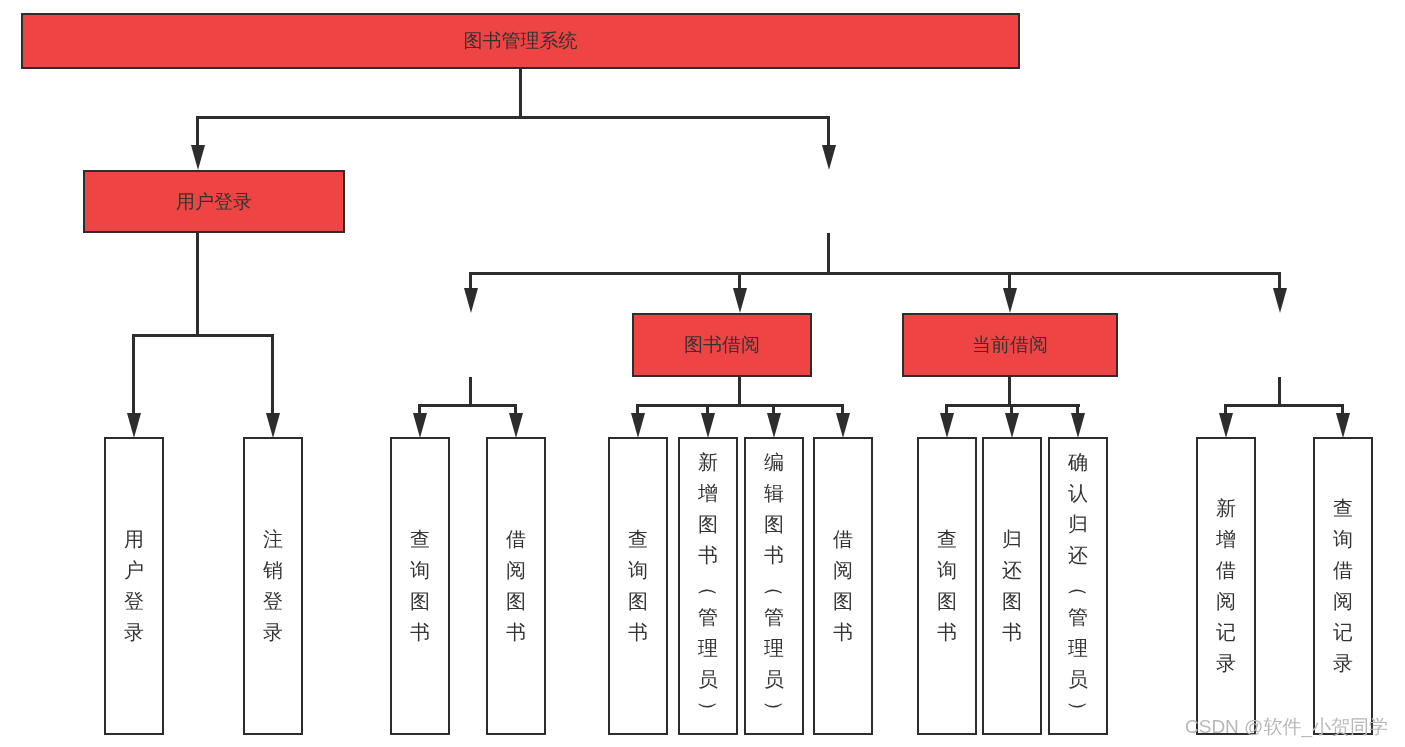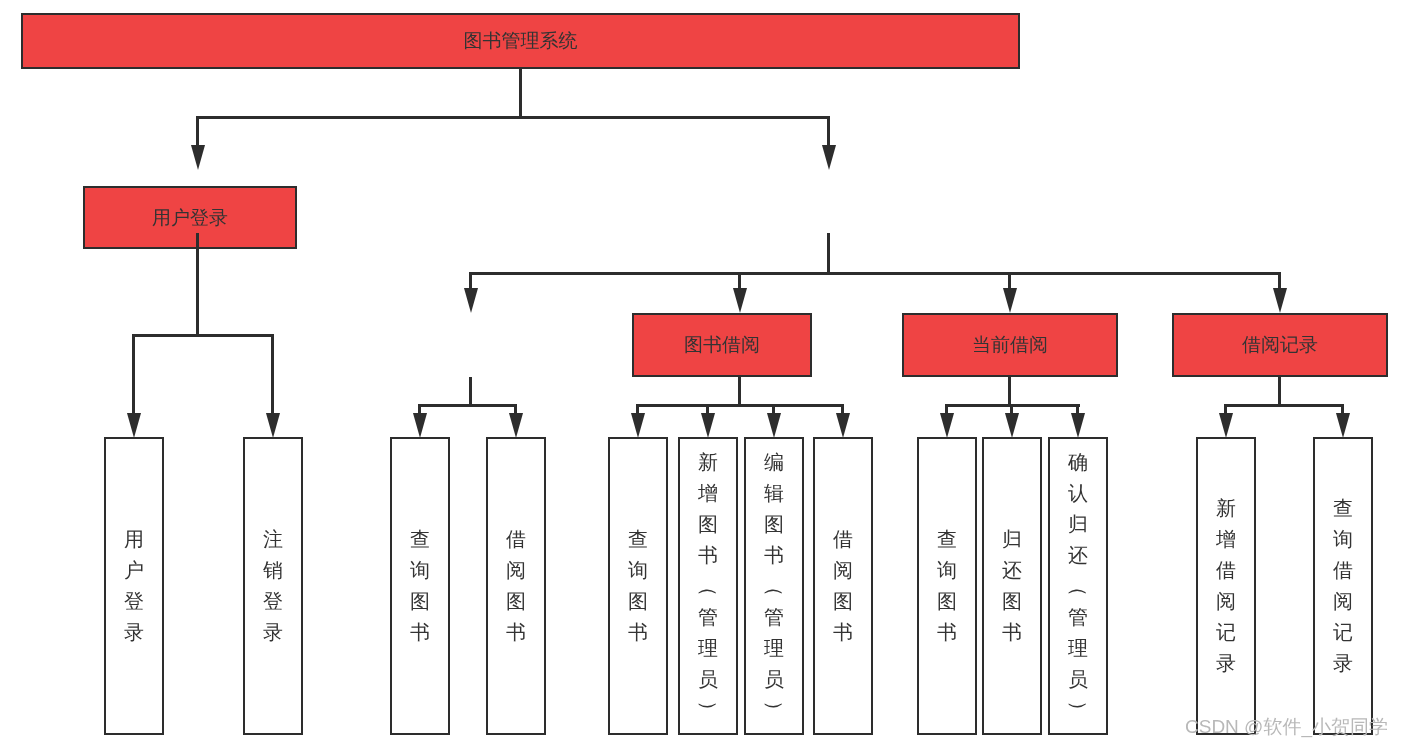--- a/index.html
+++ b/index.html
@@ -48,21 +48,21 @@
 
   <div class="node" style="left:21px;top:13px;width:999px;height:56px;">图书管理系统</div>
 
   <div class="vline" style="left:519px;top:69px;height:49px;"></div>
   <div class="hline" style="left:196px;top:116px;width:634px;"></div>
   <div class="vline" style="left:196px;top:116px;height:30px;"></div>
   <div class="vline" style="left:827px;top:116px;height:30px;"></div>
   <div class="arrow" style="left:191px;top:145px;"></div>
   <div class="arrow" style="left:822px;top:145px;"></div>
 
-  <div class="node" style="left:83px;top:186px;width:214px;height:63px;">用户登录</div>
+  <div class="node" style="left:83px;top:170px;width:262px;height:63px;">用户登录</div>
 
   <div class="vline" style="left:196px;top:233px;height:103px;"></div>
   <div class="hline" style="left:132px;top:334px;width:142px;"></div>
   <div class="vline" style="left:132px;top:334px;height:80px;"></div>
   <div class="vline" style="left:271px;top:334px;height:80px;"></div>
   <div class="arrow" style="left:127px;top:413px;"></div>
   <div class="arrow" style="left:266px;top:413px;"></div>
 
   <div class="vline" style="left:827px;top:233px;height:42px;"></div>
   <div class="hline" style="left:469px;top:272px;width:812px;"></div>
@@ -70,21 +70,20 @@
   <div class="vline" style="left:738px;top:272px;height:17px;"></div>
   <div class="vline" style="left:1008px;top:272px;height:17px;"></div>
   <div class="vline" style="left:1278px;top:272px;height:17px;"></div>
   <div class="arrow" style="left:464px;top:288px;"></div>
   <div class="arrow" style="left:733px;top:288px;"></div>
   <div class="arrow" style="left:1003px;top:288px;"></div>
   <div class="arrow" style="left:1273px;top:288px;"></div>
 
   <div class="node" style="left:632px;top:313px;width:180px;height:64px;">图书借阅</div>
   <div class="node" style="left:902px;top:313px;width:216px;height:64px;">当前借阅</div>
-  <div class="node" style="left:1172px;top:313px;width:216px;height:64px;">借阅记录</div>
 
   <div class="vline" style="left:469px;top:377px;height:29px;"></div>
   <div class="hline" style="left:418px;top:404px;width:99px;"></div>
   <div class="vline" style="left:418px;top:404px;height:10px;"></div>
   <div class="vline" style="left:514px;top:404px;height:10px;"></div>
   <div class="arrow" style="left:413px;top:413px;"></div>
   <div class="arrow" style="left:509px;top:413px;"></div>
 
   <div class="vline" style="left:738px;top:377px;height:29px;"></div>
   <div class="hline" style="left:636px;top:404px;width:208px;"></div>

